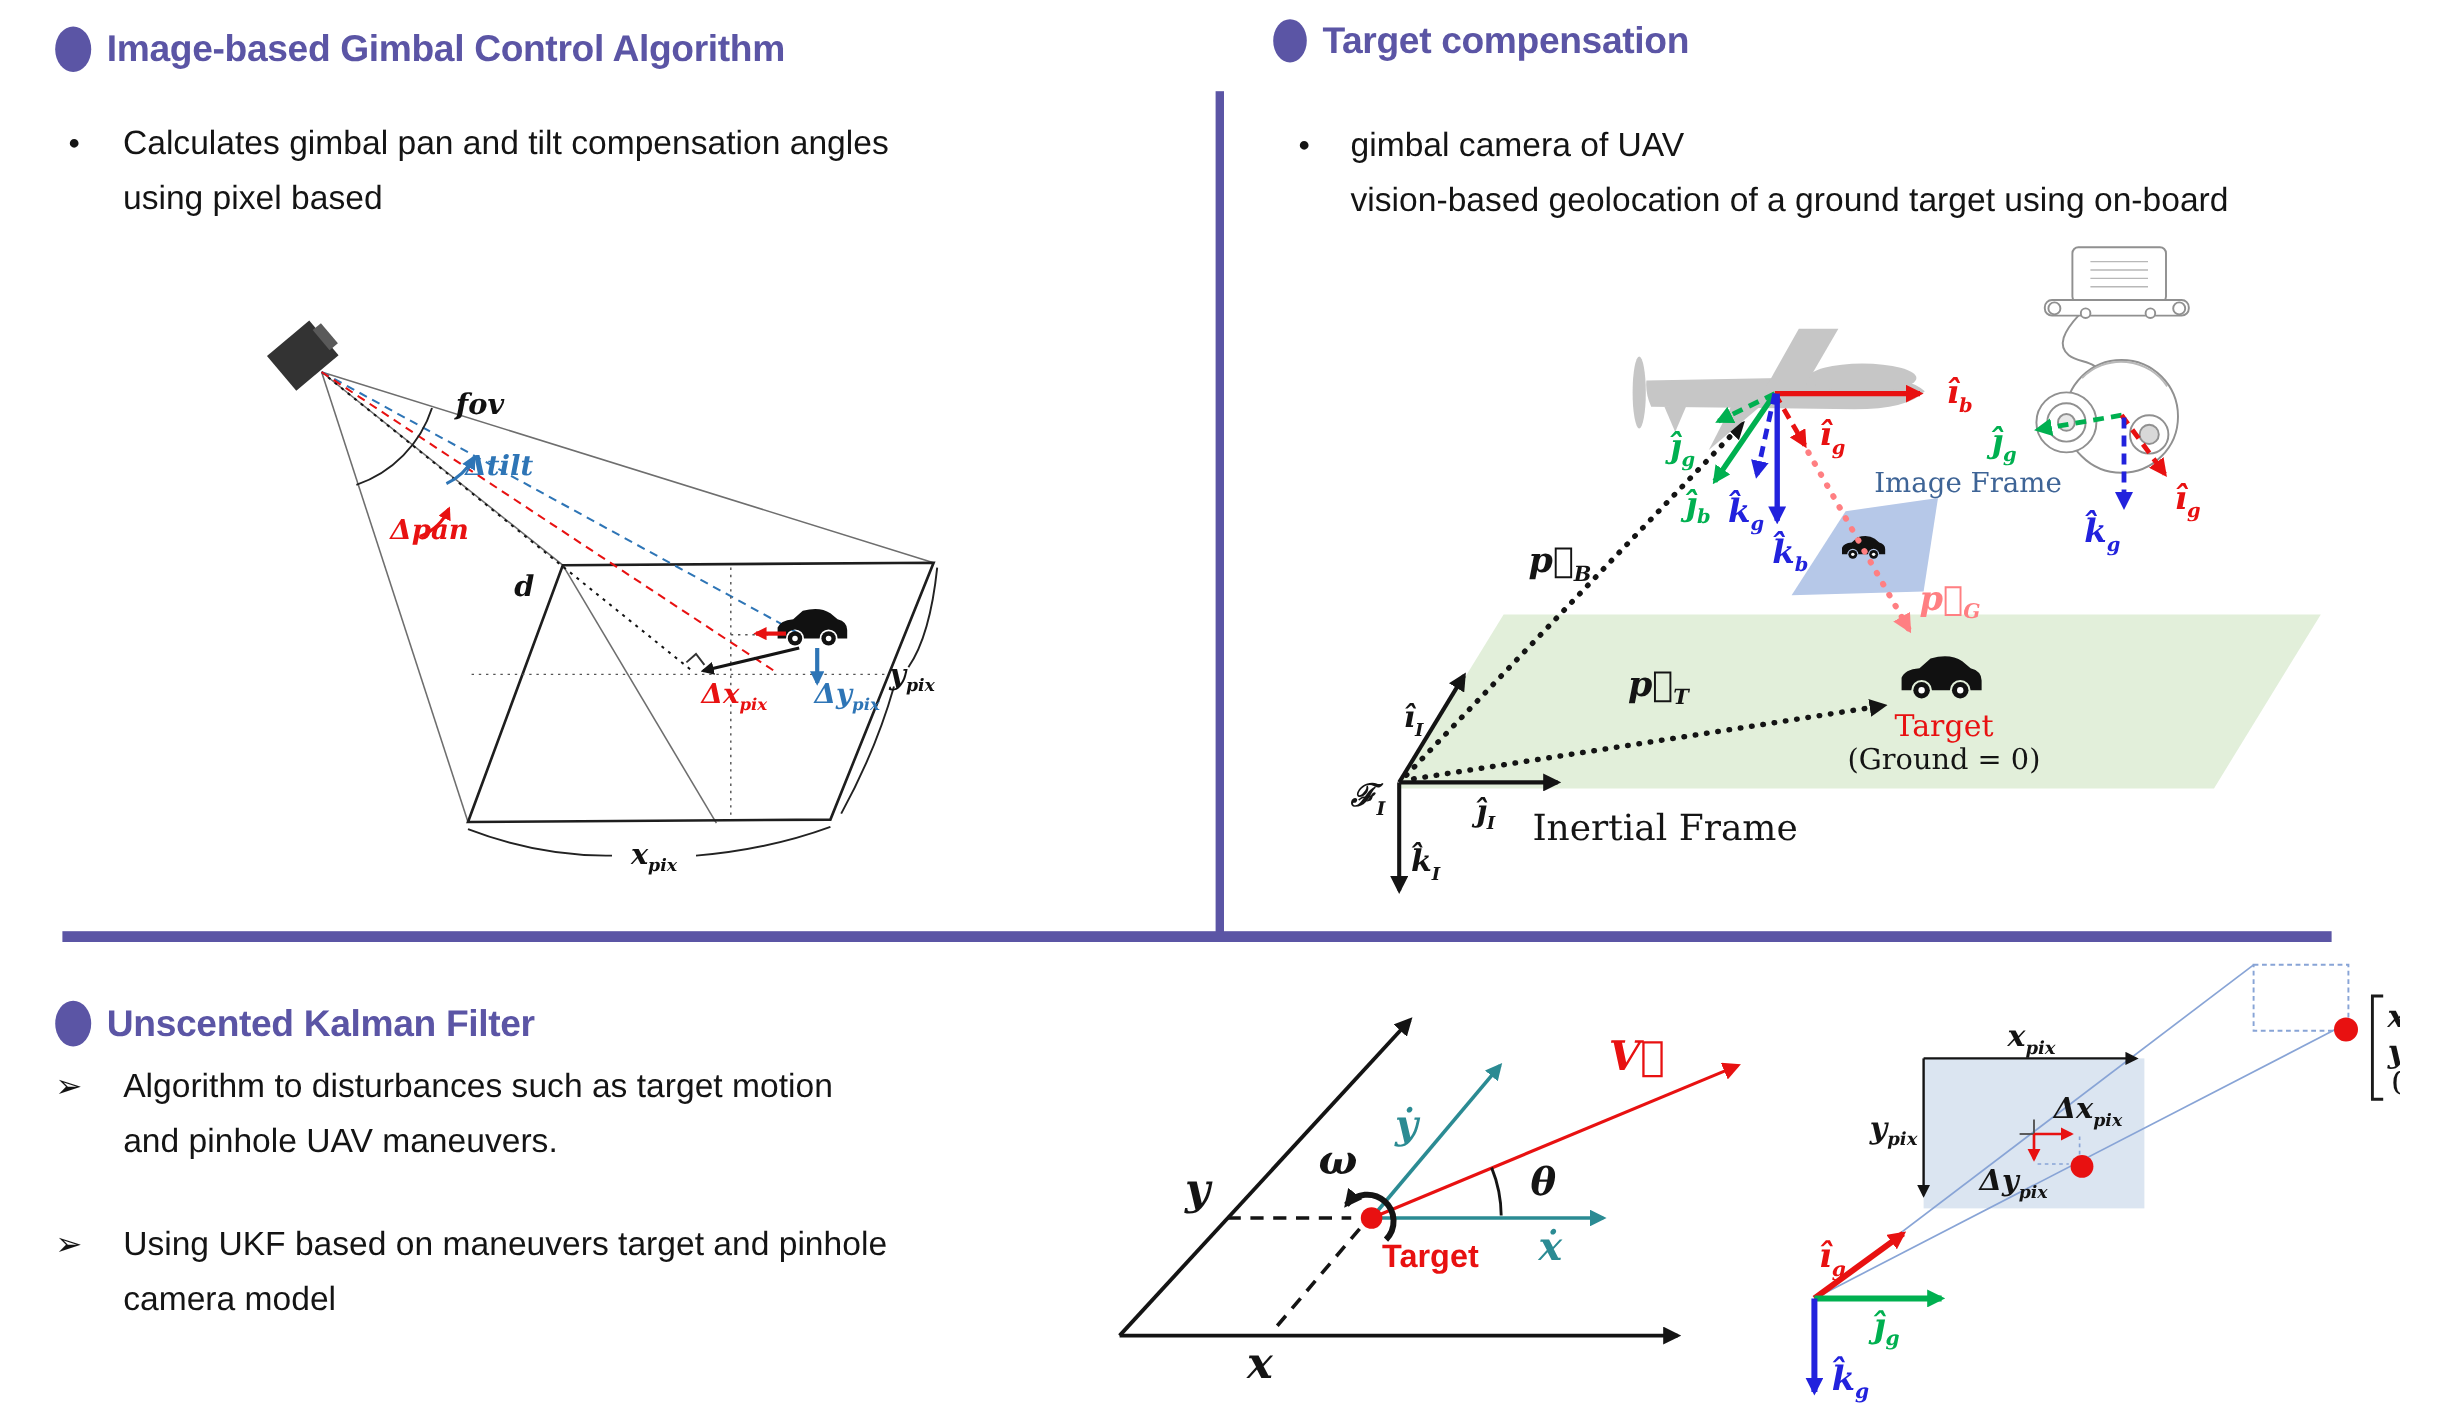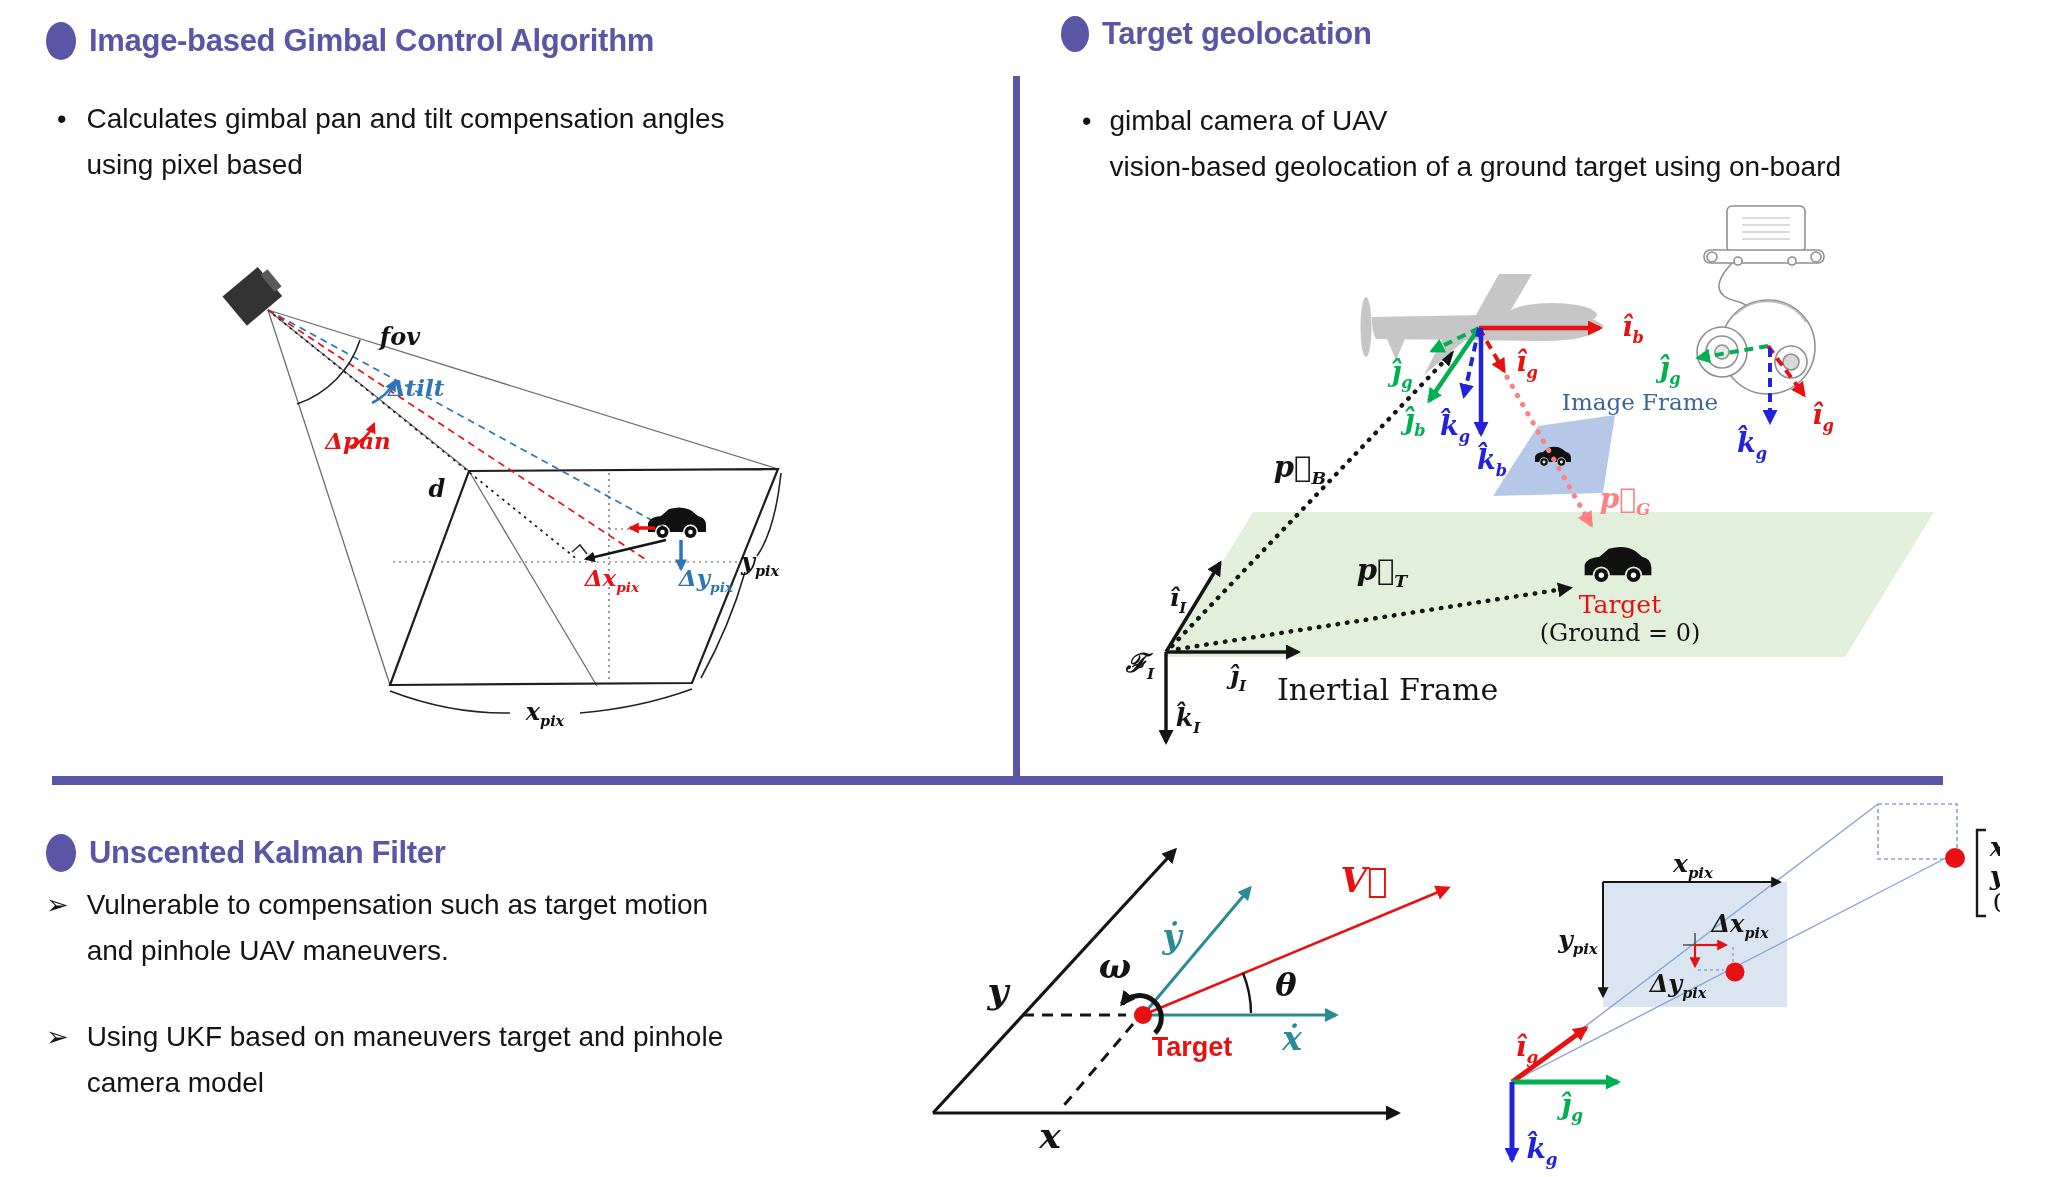--- a/index.html
+++ b/index.html
@@ -3,21 +3,21 @@
 <meta charset="utf-8">
 <style>
   html,body{margin:0;padding:0;background:#ffffff;}
   #slide{position:relative;width:2000px;height:1177px;background:#ffffff;overflow:hidden;
          font-family:"Liberation Sans","DejaVu Sans",sans-serif;}
   .title-row{position:absolute;display:flex;align-items:center;gap:13px;}
   .title-dot{display:inline-block;background:#5b55a5;border-radius:50%;}
   .title-text{font-weight:bold;color:#5b55a5;font-size:31px;letter-spacing:-0.3px;white-space:nowrap;}
   .bullet-row{position:absolute;display:flex;align-items:flex-start;color:#141414;}
   .bullet-marker{flex:0 0 auto;font-size:27px;line-height:46px;}
-  .bullet-lines{font-size:28px;line-height:46px;}
+  .bullet-lines{font-size:28px;line-height:46px;margin-left:16px;}
   .divider{position:absolute;background:#5b55a5;}
   svg{position:absolute;overflow:visible;}
   .mlab{font-family:"DejaVu Serif","Liberation Serif",serif;font-style:italic;font-weight:bold;}
   .mlab-plain{font-family:"DejaVu Serif","Liberation Serif",serif;}
   .msub{font-size:0.6em;}
 </style>
 </head>
 <body>
 
 <div id="slide">
@@ -68,41 +68,41 @@
   <div class="bullet-row" style="left:57px;top:96px;gap:20px;">
     <span class="bullet-marker">•</span>
     <div class="bullet-lines">
       <div>Calculates gimbal pan and tilt compensation angles</div>
       <div>using pixel based</div>
     </div>
   </div>
 
   <div class="title-row" style="left:1061px;top:16px;">
     <span class="title-dot" style="width:28px;height:36px;"></span>
-    <span class="title-text">Target geolocation</span>
+    <span class="title-text">Target compensation</span>
   </div>
   <div class="bullet-row" style="left:1082px;top:98px;gap:18px;">
     <span class="bullet-marker">•</span>
     <div class="bullet-lines">
       <div>gimbal camera of UAV</div>
       <div>vision-based geolocation of a ground target using on-board</div>
     </div>
   </div>
 
   <div class="divider" style="left:1013px;top:76px;width:7px;height:705px;"></div>
   <div class="divider" style="left:52px;top:776px;width:1891px;height:9px;"></div>
 
   <div class="title-row" style="left:46px;top:834px;align-items:center;">
     <span class="title-dot" style="width:30px;height:38px;"></span>
     <span class="title-text">Unscented Kalman Filter</span>
   </div>
   <div class="bullet-row" style="left:46px;top:882px;gap:18px;">
     <span class="bullet-marker">➢</span>
     <div class="bullet-lines">
-      <div>Vulnerable to compensation such as target motion</div>
+      <div>Algorithm to disturbances such as target motion</div>
       <div>and pinhole UAV maneuvers.</div>
     </div>
   </div>
   <div class="bullet-row" style="left:46px;top:1014px;gap:18px;">
     <span class="bullet-marker">➢</span>
     <div class="bullet-lines">
       <div>Using UKF based on maneuvers target and pinhole</div>
       <div>camera model</div>
     </div>
   </div>

